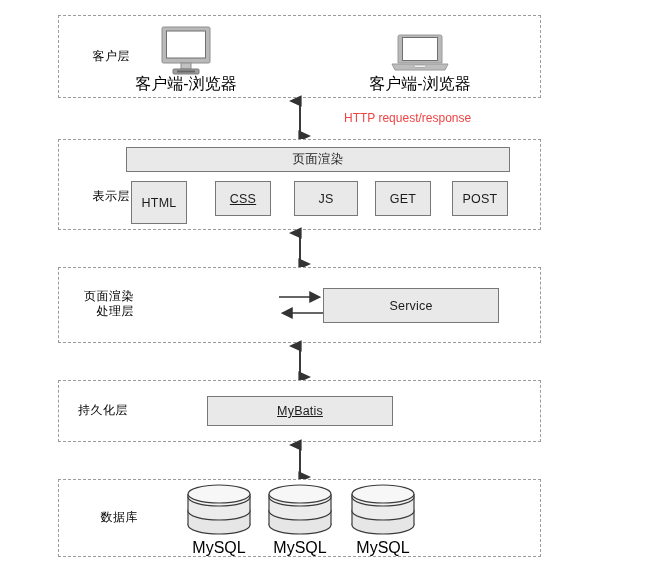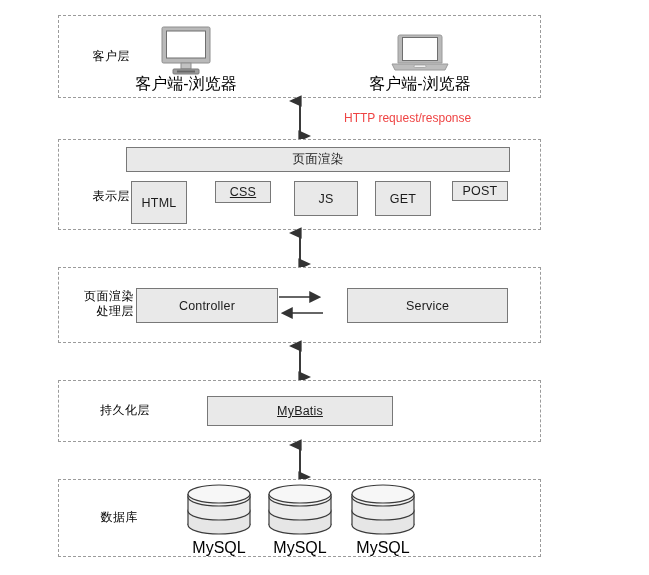--- a/index.html
+++ b/index.html
@@ -109,39 +109,38 @@
   </div>
   <div class="arrow-note" style="left:308px;top:111px;">HTTP request/response</div>
 
   <div class="layer" style="left:58px;top:139px;width:483px;height:91px;">
   </div>
   <div class="layer-label" style="left:70px;top:189px;width:60px;">表示层</div>
 
   <div class="box" style="left:126px;top:147px;width:384px;height:25px;">页面渲染</div>
 
   <div class="box" style="left:131px;top:181px;width:56px;height:43px;">HTML</div>
-  <div class="box" style="left:215px;top:181px;width:56px;height:22px;text-decoration:underline;">CSS</div>
+  <div class="box" style="left:215px;top:181px;width:56px;height:35px;text-decoration:underline;">CSS</div>
   <div class="box" style="left:294px;top:181px;width:64px;height:35px;">JS</div>
   <div class="box" style="left:375px;top:181px;width:56px;height:35px;">GET</div>
-  <div class="box" style="left:452px;top:181px;width:56px;height:20px;">POST</div>
+  <div class="box" style="left:452px;top:181px;width:56px;height:35px;">POST</div>
 
   <div class="v-arrow" style="left:293px;top:230px;">
     <svg width="14" height="37" viewBox="0 0 14 37">
       <line x1="7" y1="34" x2="7" y2="3" stroke="#333" stroke-width="1.6" marker-end="url(#ah-up)"></line>
       <line x1="7" y1="3" x2="7" y2="34" stroke="#333" stroke-width="1.6" marker-end="url(#ah-dn)"></line>
     </svg>
   </div>
 
   <div class="layer" style="left:58px;top:267px;width:483px;height:76px;">
   </div>
   <div class="layer-label" style="left:66px;top:289px;width:68px;">页面渲染
 处理层</div>
 
-  <div class="box" style="left:136px;top:288px;width:142px;height:35px;">Controller</div>
-  <div class="box" style="left:323px;top:288px;width:161px;height:35px;margin-left:24px;">Service</div>
+  <div class="box" style="left:323px;top:288px;width:176px;height:35px;">Service</div>
 
   <div class="h-arrow" style="left:278px;top:292px;">
     <svg width="46" height="28" viewBox="0 0 46 28">
       <defs>
         <marker id="ah-r" markerWidth="8" markerHeight="8" refX="6.5" refY="4" orient="auto">
           <path d="M0 0 L8 4 L0 8 Z" fill="#333"></path>
         </marker>
         <marker id="ah-l" markerWidth="8" markerHeight="8" refX="6.5" refY="4" orient="auto">
           <path d="M0 0 L8 4 L0 8 Z" fill="#333"></path>
         </marker>
@@ -153,21 +152,21 @@
 
   <div class="v-arrow" style="left:293px;top:343px;">
     <svg width="14" height="37" viewBox="0 0 14 37">
       <line x1="7" y1="34" x2="7" y2="3" stroke="#333" stroke-width="1.6" marker-end="url(#ah-up)"></line>
       <line x1="7" y1="3" x2="7" y2="34" stroke="#333" stroke-width="1.6" marker-end="url(#ah-dn)"></line>
     </svg>
   </div>
 
   <div class="layer" style="left:58px;top:380px;width:483px;height:62px;">
   </div>
-  <div class="layer-label" style="left:78px;top:403px;width:72px;">持久化层</div>
+  <div class="layer-label" style="left:56px;top:403px;width:72px;">持久化层</div>
 
   <div class="box" style="left:207px;top:396px;width:186px;height:30px;text-decoration:underline;">MyBatis</div>
 
   <div class="v-arrow" style="left:293px;top:442px;">
     <svg width="14" height="38" viewBox="0 0 14 38">
       <line x1="7" y1="35" x2="7" y2="3" stroke="#333" stroke-width="1.6" marker-end="url(#ah-up)"></line>
       <line x1="7" y1="3" x2="7" y2="35" stroke="#333" stroke-width="1.6" marker-end="url(#ah-dn)"></line>
     </svg>
   </div>
 

